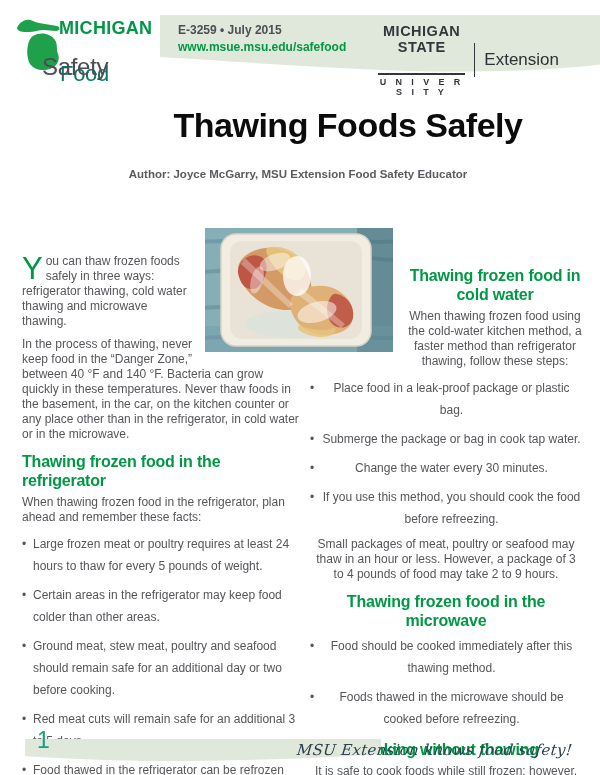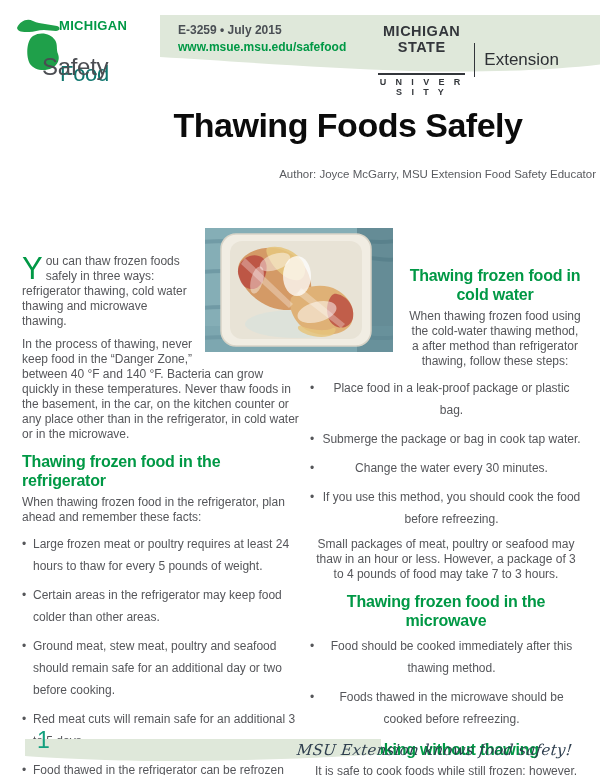--- a/index.html
+++ b/index.html
@@ -4,37 +4,37 @@
 <style>
   html,body{margin:0;padding:0;background:#888;}
   .page{
     position:relative;width:600px;height:775px;background:#ffffff;
     margin:0 auto;overflow:hidden;
     font-family:"Liberation Sans",sans-serif;color:#55565a;
   }
   
   .logo{position:absolute;left:15px;top:8px;width:125px;height:80px;}
   .logo .state{position:absolute;left:0;top:6px;}
-  .logo .region{position:absolute;left:44px;top:10px;font-size:13px;font-weight:bold;color:#009845;letter-spacing:.3px;}
+  .logo .region{position:absolute;left:44px;top:10px;font-size:18px;font-weight:bold;color:#009845;letter-spacing:.3px;}
   .logo .food{position:absolute;left:45px;top:21px;font-size:22px;color:#0f766e;letter-spacing:-.3px;margin-top:32px;}
   .logo .safety{position:absolute;left:27px;top:45px;font-size:24px;color:#4b4d52;letter-spacing:-.3px;}
   .band{position:absolute;left:160px;top:15px;width:399px;height:58px;}
   .band svg{position:absolute;left:0;top:0;}
   .band .doc-number{position:absolute;left:18px;top:8px;font-size:12px;font-weight:bold;color:#4a4f54;}
   .band .url{position:absolute;left:18px;top:25px;font-size:12px;font-weight:bold;color:#009845;text-decoration:none;}
   .msu{position:absolute;left:218px;top:8px;display:flex;align-items:center;}
   .msu .wordmark{text-align:center;}
   .msu .wm1{font-size:14.5px;font-weight:bold;color:#33363b;letter-spacing:.5px;border-bottom:2px solid #33363b;padding-bottom:18px;}
   .msu .wm2{font-size:9px;font-weight:bold;color:#33363b;letter-spacing:3.4px;margin-top:2px;}
   .msu .divider{width:1.5px;height:34px;background:#33363b;margin:0 9px;}
   .msu .ext{font-size:17px;color:#2e3135;}
   
   .title{position:absolute;left:0;top:106px;width:600px;text-align:center;
     font-size:34px;font-weight:bold;color:#0b0b0b;letter-spacing:-.5px;padding-left:48px;}
-  .author{position:absolute;left:0;top:168px;width:596px;text-align:right;font-size:11.5px;color:#595b5f;}
+  .author{position:absolute;left:0;top:168px;width:596px;text-align:center;font-size:11.5px;color:#595b5f;font-weight:bold;}
   
   .photo{position:absolute;left:205px;top:228px;width:188px;height:124px;}
   
   .cols{position:absolute;left:22px;top:254px;width:560px;display:flex;}
   .col-left{width:277px;margin-right:11px;}
   .col-right{width:272px;padding-top:10px;text-align:center;}
   .spacer-l{float:right;width:104px;height:105px;}
   .spacer-r{float:left;width:98px;height:110px;}
   p{margin:0 0 8px 0;font-size:12px;line-height:15px;}
   .dropcap{float:left;font-size:31px;line-height:26px;font-weight:normal;color:#009845;padding:2px 3px 0 0;}
@@ -133,28 +133,28 @@
         <li>Certain areas in the refrigerator may keep food colder than other areas.</li>
         <li>Ground meat, stew meat, poultry and seafood should remain safe for an additional day or two before cooking.</li>
         <li>Red meat cuts will remain safe for an additional 3 to 5 days.</li>
         <li>Food thawed in the refrigerator can be refrozen without cooking.</li>
       </ul>
     </div>
 
     <div class="col-right">
       <div class="spacer-r"></div>
       <h2 class="first">Thawing frozen food in cold water</h2>
-      <p>When thawing frozen food using the cold-water thawing method, a after method than refrigerator thawing, follow these steps:</p>
+      <p>When thawing frozen food using the cold-water kitchen method, a faster method than refrigerator thawing, follow these steps:</p>
       <ul>
         <li>Place food in a leak-proof package or plastic bag.</li>
         <li>Submerge the package or bag in cook tap water.</li>
         <li>Change the water every 30 minutes.</li>
         <li>If you use this method, you should cook the food before refreezing.</li>
       </ul>
-      <p>Small packages of meat, poultry or seafood may thaw in an hour or less. However, a package of 3 to 4 pounds of food may take 7 to 3 hours.</p>
+      <p>Small packages of meat, poultry or seafood may thaw in an hour or less. However, a package of 3 to 4 pounds of food may take 2 to 9 hours.</p>
 
       <h2>Thawing frozen food in the microwave</h2>
       <ul>
         <li>Food should be cooked immediately after this thawing method.</li>
         <li>Foods thawed in the microwave should be cooked before refreezing.</li>
       </ul>
 
       <h2>Cooking without thawing</h2>
       <p>It is safe to cook foods while still frozen; however, cooking time will be 50 percent longer than the recommended time for fully thawed or fresh meat and poultry.</p>
     </div>

